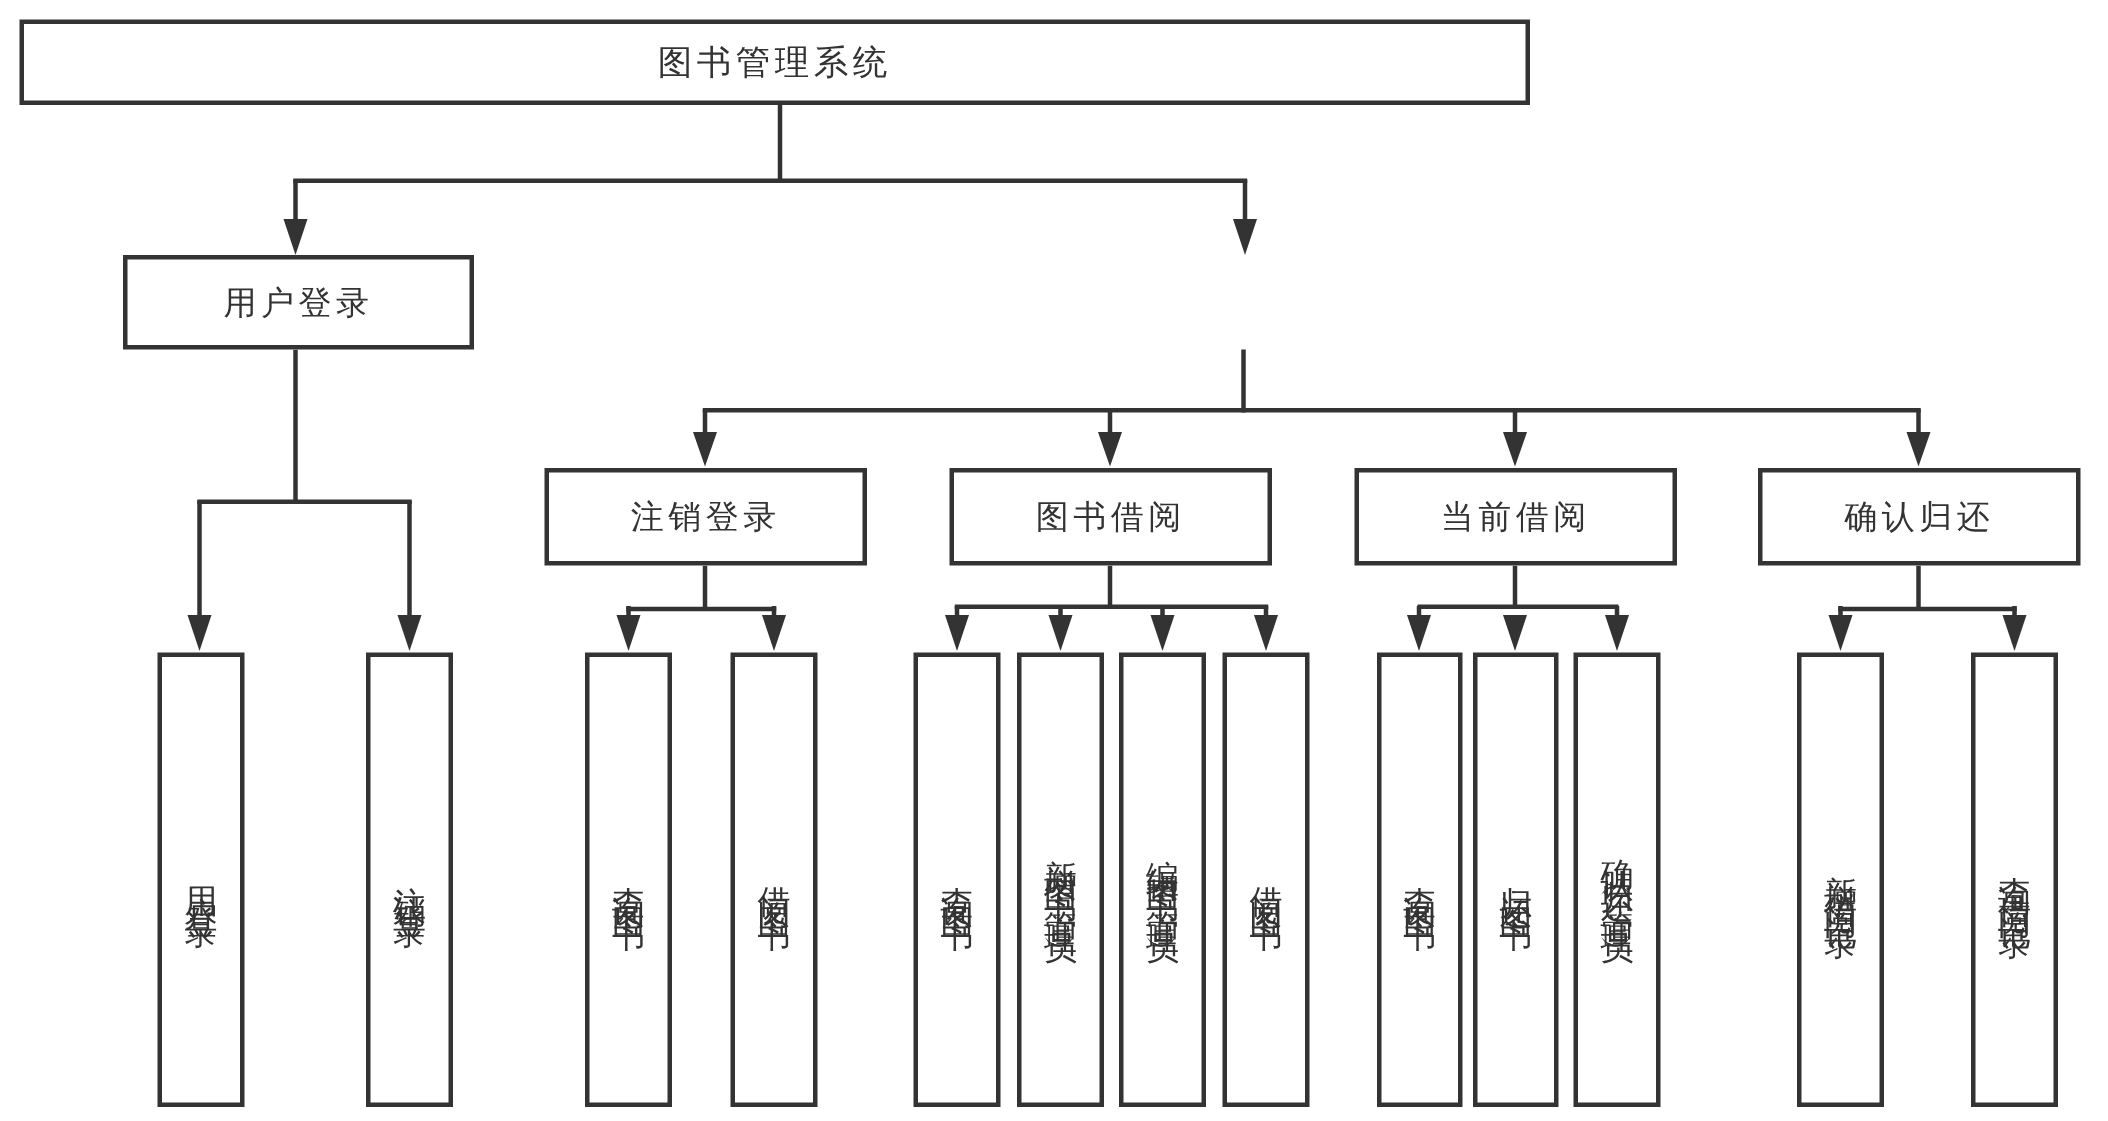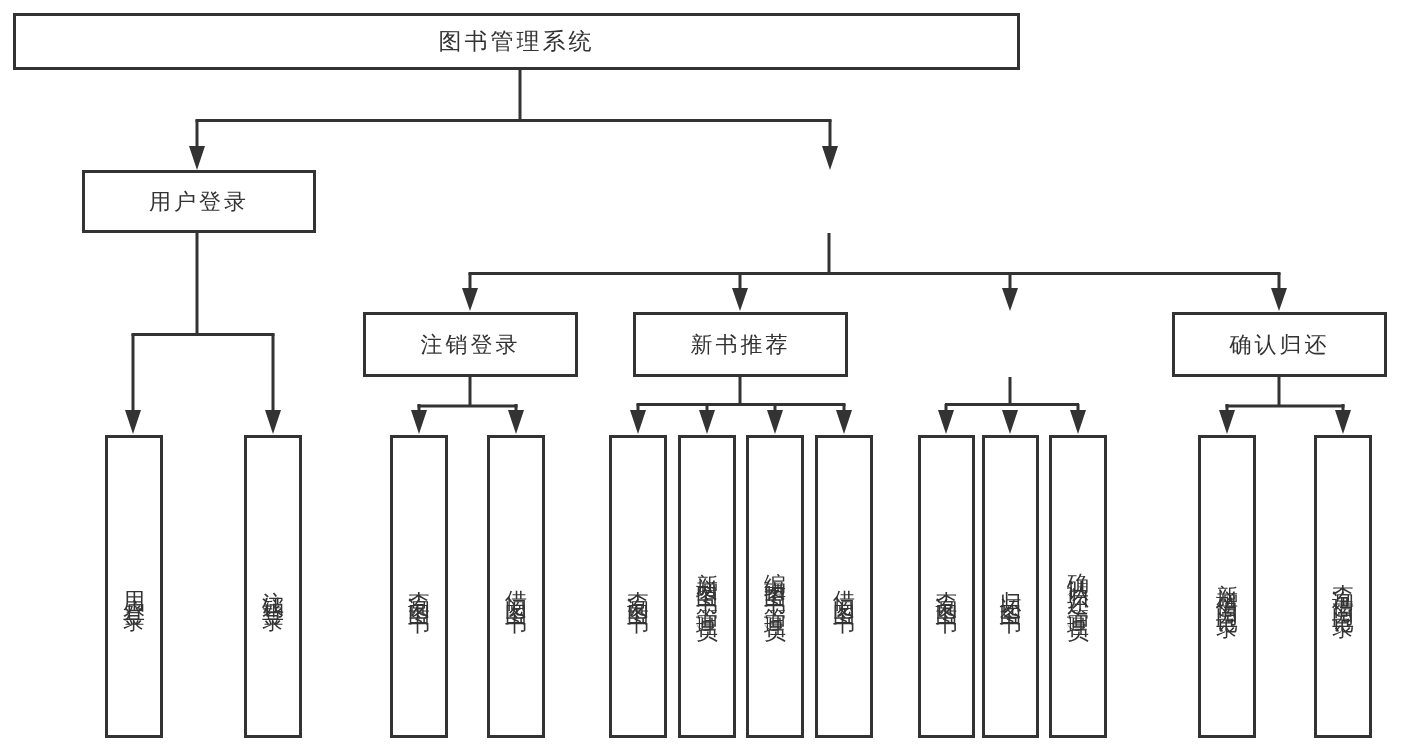--- a/index.html
+++ b/index.html
@@ -139,21 +139,24 @@
   </div>
 
   <div class="node h" style="left:82px;top:170px;width:234px;height:63px">
     <span>用户登录</span>
   </div>
 
   <div class="node h" style="left:363px;top:312px;width:215px;height:65px">
     <span>注销登录</span>
   </div>
   <div class="node h" style="left:633px;top:312px;width:215px;height:65px">
-    <span>新书推荐</span>
+    <span>图书借阅</span>
+  </div>
+  <div class="node h" style="left:903px;top:312px;width:215px;height:65px">
+    <span>当前借阅</span>
   </div>
   <div class="node h" style="left:1172px;top:312px;width:215px;height:65px">
     <span>确认归还</span>
   </div>
 
   <div class="node v" style="left:105px;top:435px;width:58px;height:303px">
     <span>用户登录</span>
   </div>
   <div class="node v" style="left:244px;top:435px;width:58px;height:303px">
     <span>注销登录</span>

